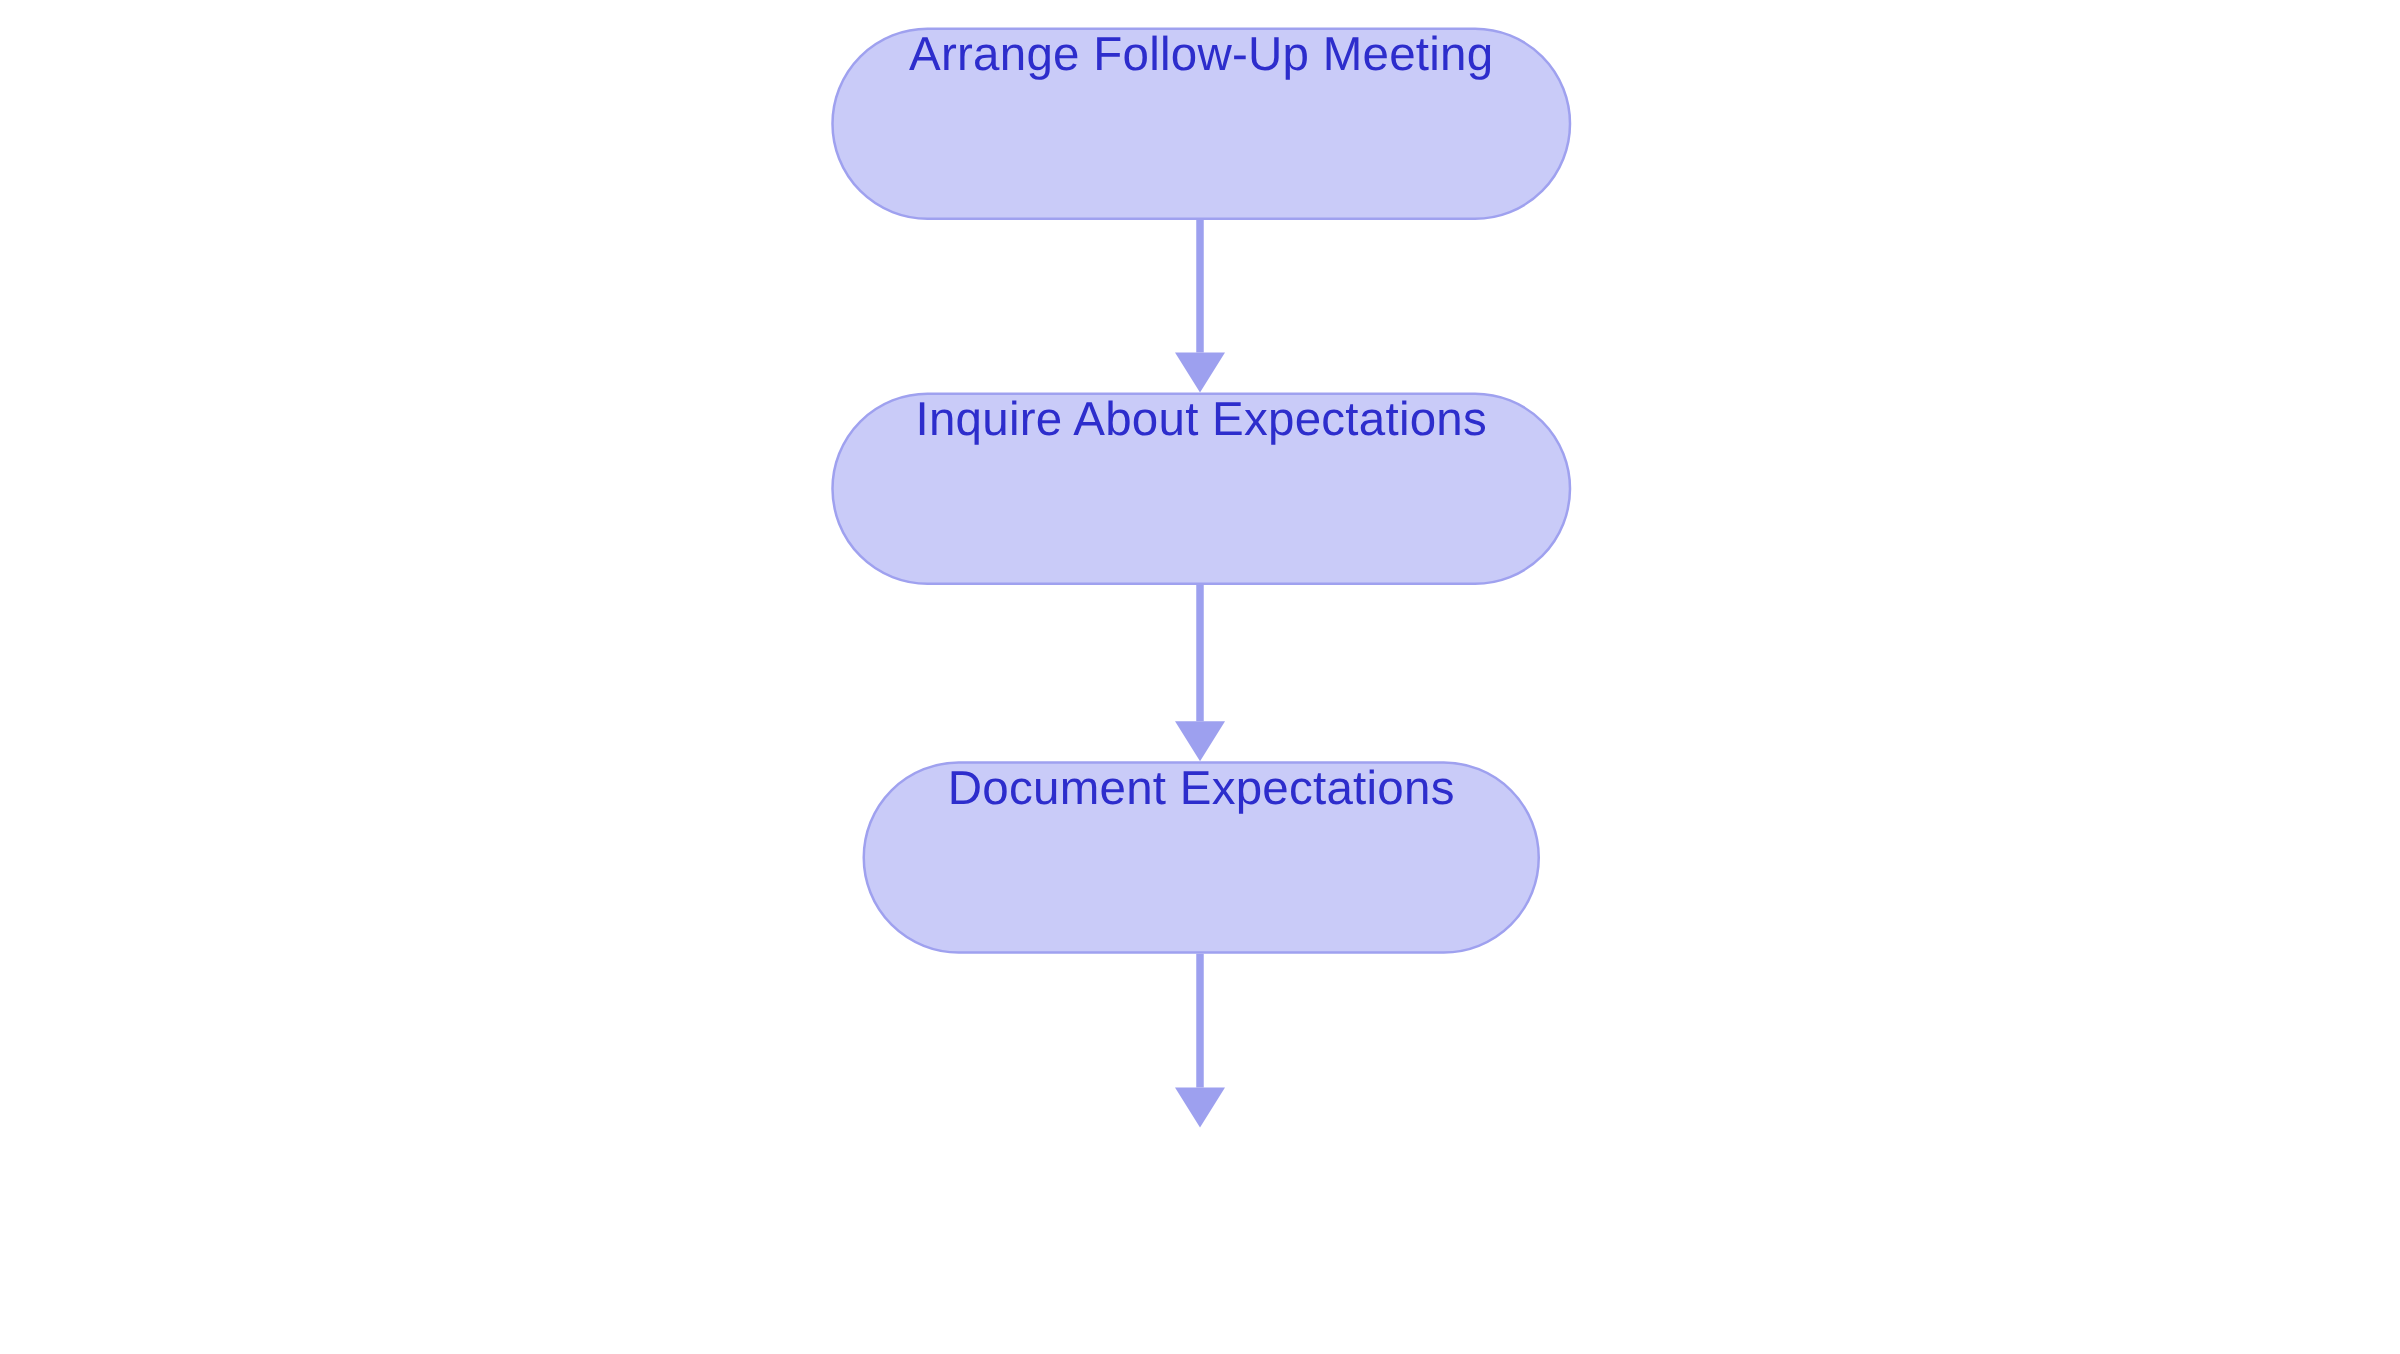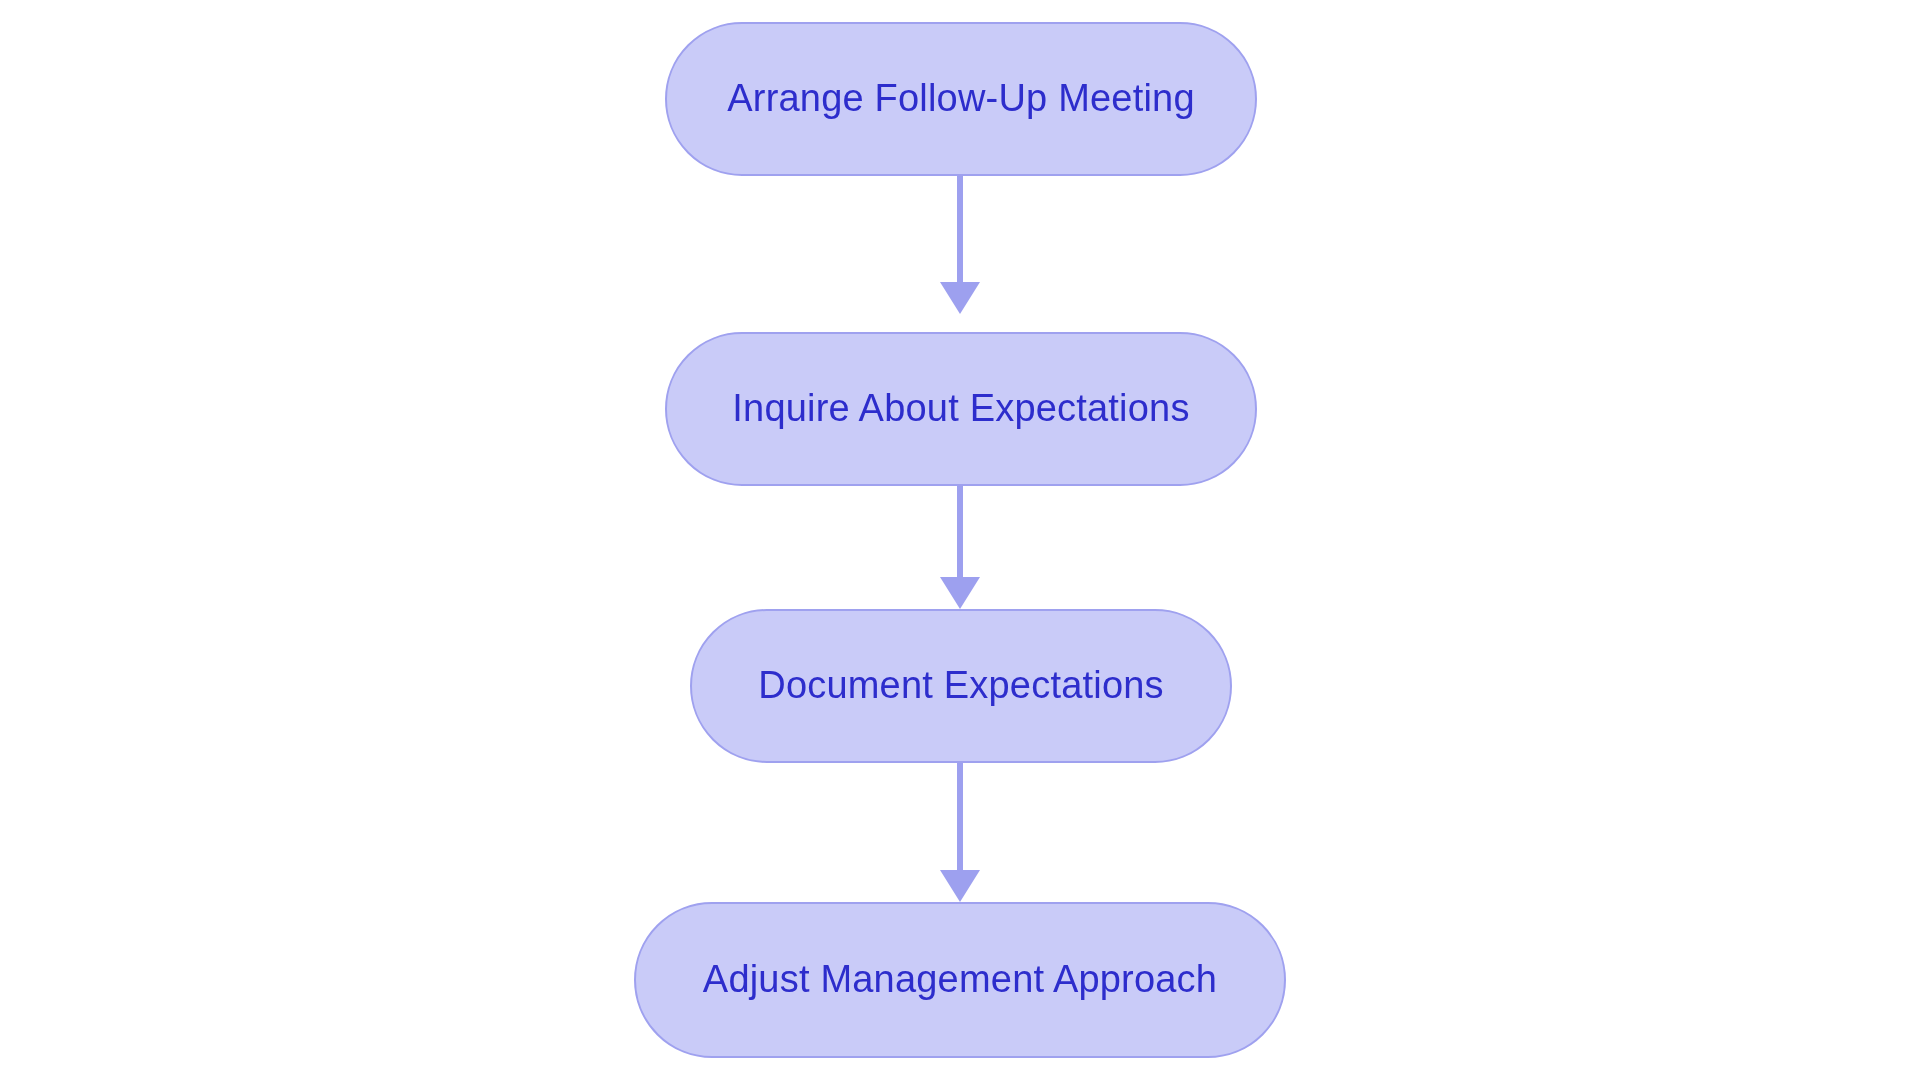--- a/index.html
+++ b/index.html
@@ -24,42 +24,41 @@
     position: absolute;
     left: 0;
     top: 0;
     width: 1920px;
     height: 1083px;
   }
   .flow-node {
     position: absolute;
     box-sizing: border-box;
     display: flex;
-    align-items: center;
     justify-content: center;
     background: #c9cbf8;
     border: 2px solid #9fa1ef;
     border-radius: 999px;
     z-index: 2;
   }
   .flow-node-label {
     color: #2d2dcc;
     font-family: "Liberation Sans", "DejaVu Sans", sans-serif;
     font-size: 38px;
     font-weight: 400;
     line-height: 1.1;
     letter-spacing: 0.2px;
     white-space: nowrap;
     text-align: center;
     user-select: none;
   }
   
   #node-0 { left: 665px;  top: 22px;   width: 592px; height: 154px; }
   
-  #node-1 { left: 665px;  top: 314px;  width: 592px; height: 154px; margin-top: 18px; }
+  #node-1 { left: 665px;  top: 314px;  width: 592px; height: 154px; }
   
   #node-2 { left: 690px;  top: 609px;  width: 542px; height: 154px; }
   
   #node-3 { left: 634px;  top: 902px;  width: 652px; height: 156px; }
 </style>
 </head>
 <body>
 
 <div id="flowchart-canvas">
 
@@ -86,17 +85,14 @@
   </div>
 
   <div class="flow-node" id="node-1">
     <span class="flow-node-label">Inquire About Expectations</span>
   </div>
 
   <div class="flow-node" id="node-2">
     <span class="flow-node-label">Document Expectations</span>
   </div>
 
-  <div class="flow-node" id="node-3">
-    <span class="flow-node-label">Adjust Management Approach</span>
-  </div>
 
 </div>
 
 </body></html>

